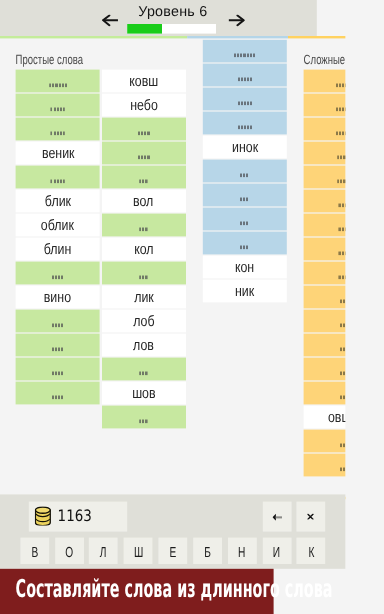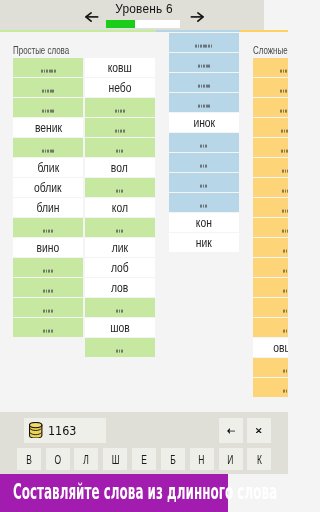--- a/index.html
+++ b/index.html
@@ -104,21 +104,21 @@
     display: flex; align-items: center; justify-content: center;
     overflow: hidden;
   }
   .tile span {
     display: inline-block; font-size: 12.1px; color: #1c1c1c;
     transform: scaleX(0.70) translateY(1.0px);
   }
   
   .banner {
     position: absolute; left: 0; top: 474px; width: 228px; height: 38px;
-    background: #a21caf; display: flex; align-items: center;
+    background: #7f1d1d; display: flex; align-items: center;
   }
   .banner-text {
     font-family: "DejaVu Sans Condensed", "DejaVu Sans", sans-serif;
     font-weight: bold; font-size: 19px; color: #ffffff;
     white-space: nowrap; display: inline-block;
     transform: scaleX(0.70) scaleY(1.08) translateY(-1.5px); transform-origin: left center;
     margin-left: 13px;
   }
 </style>
 </head>

